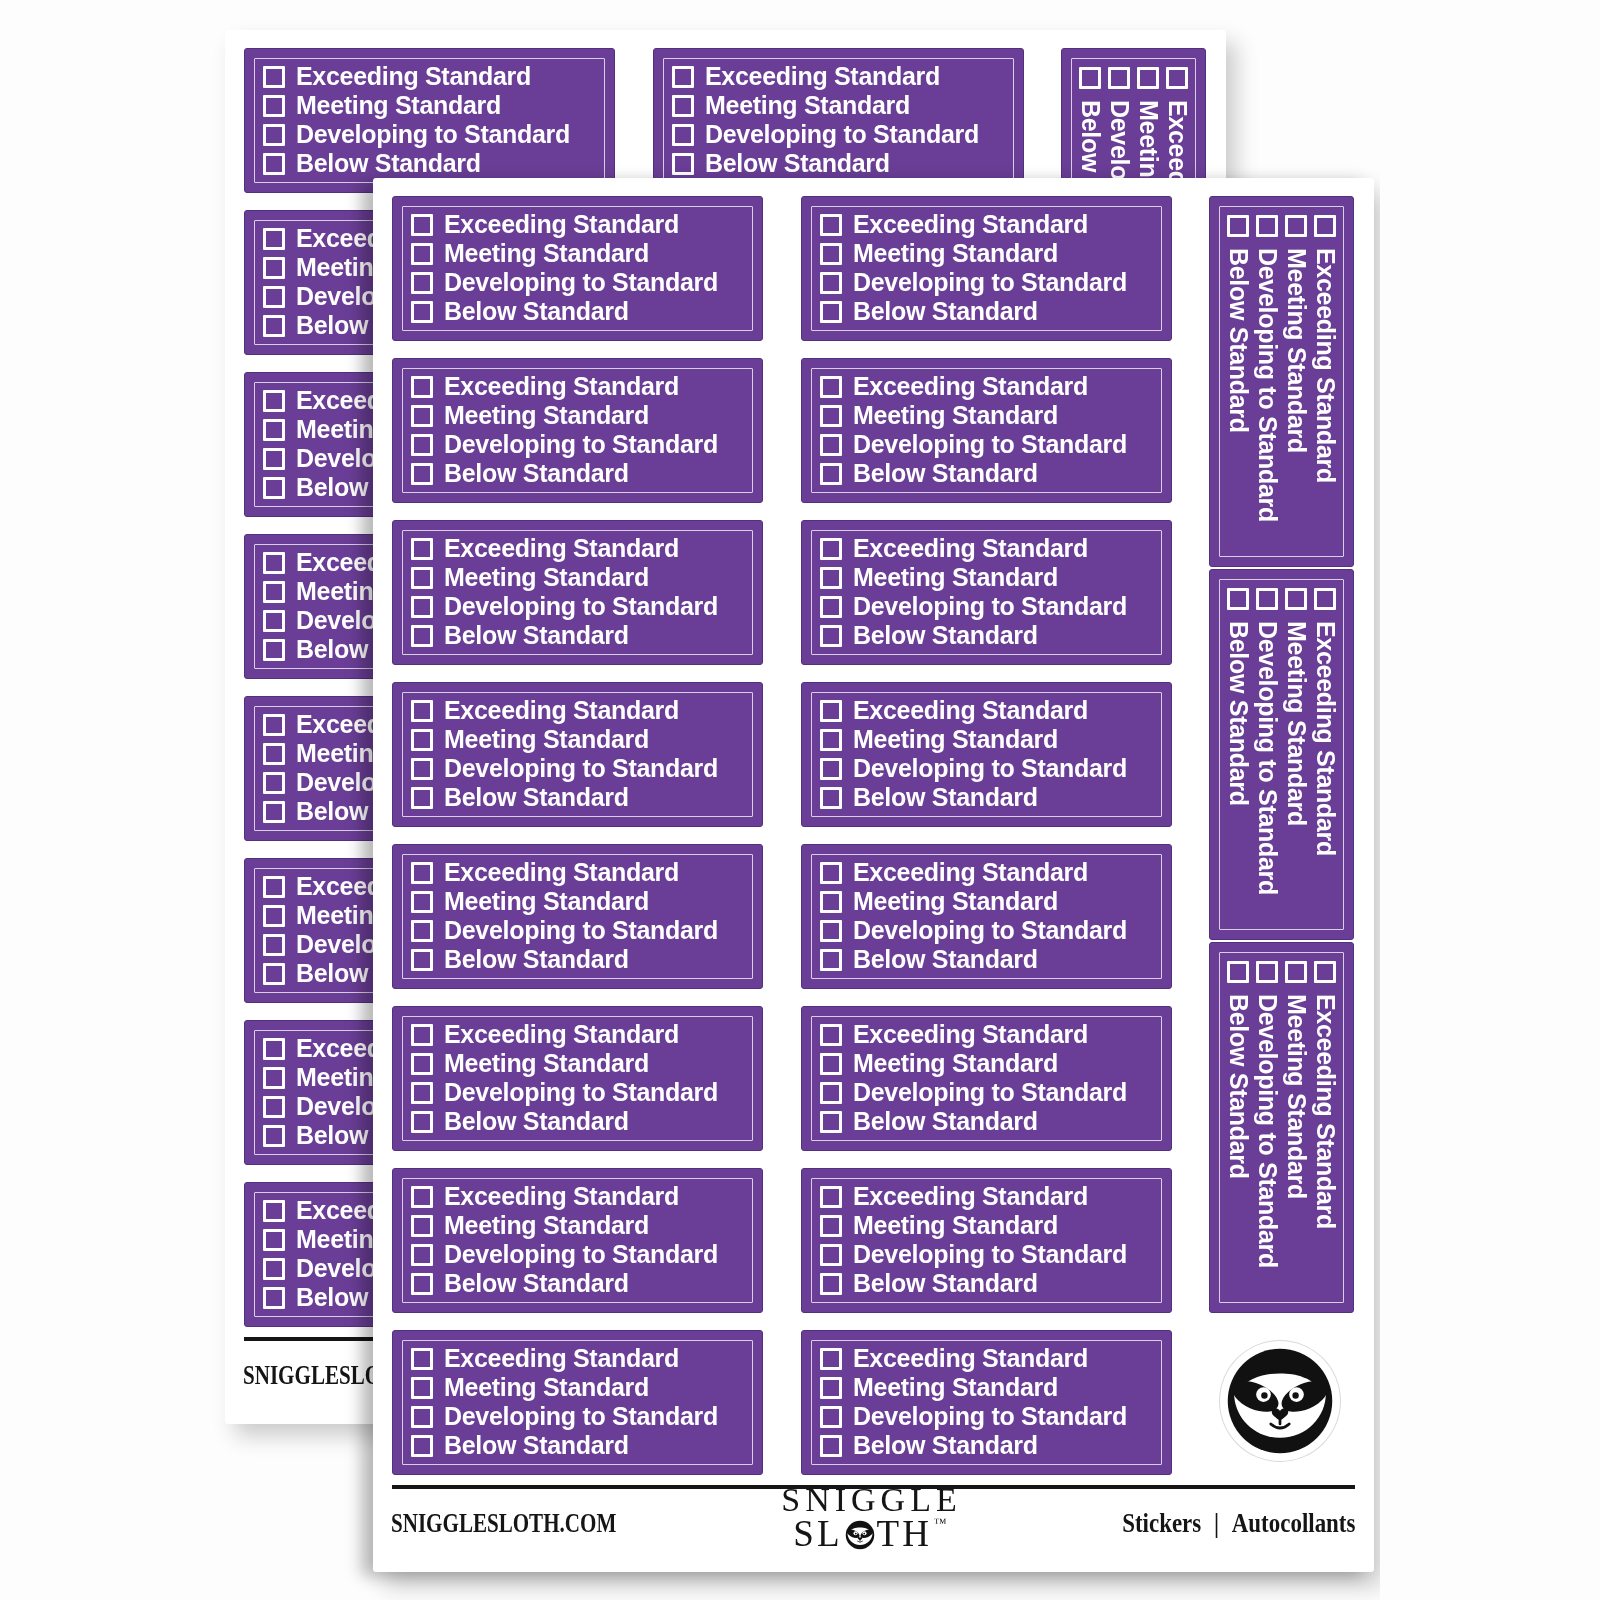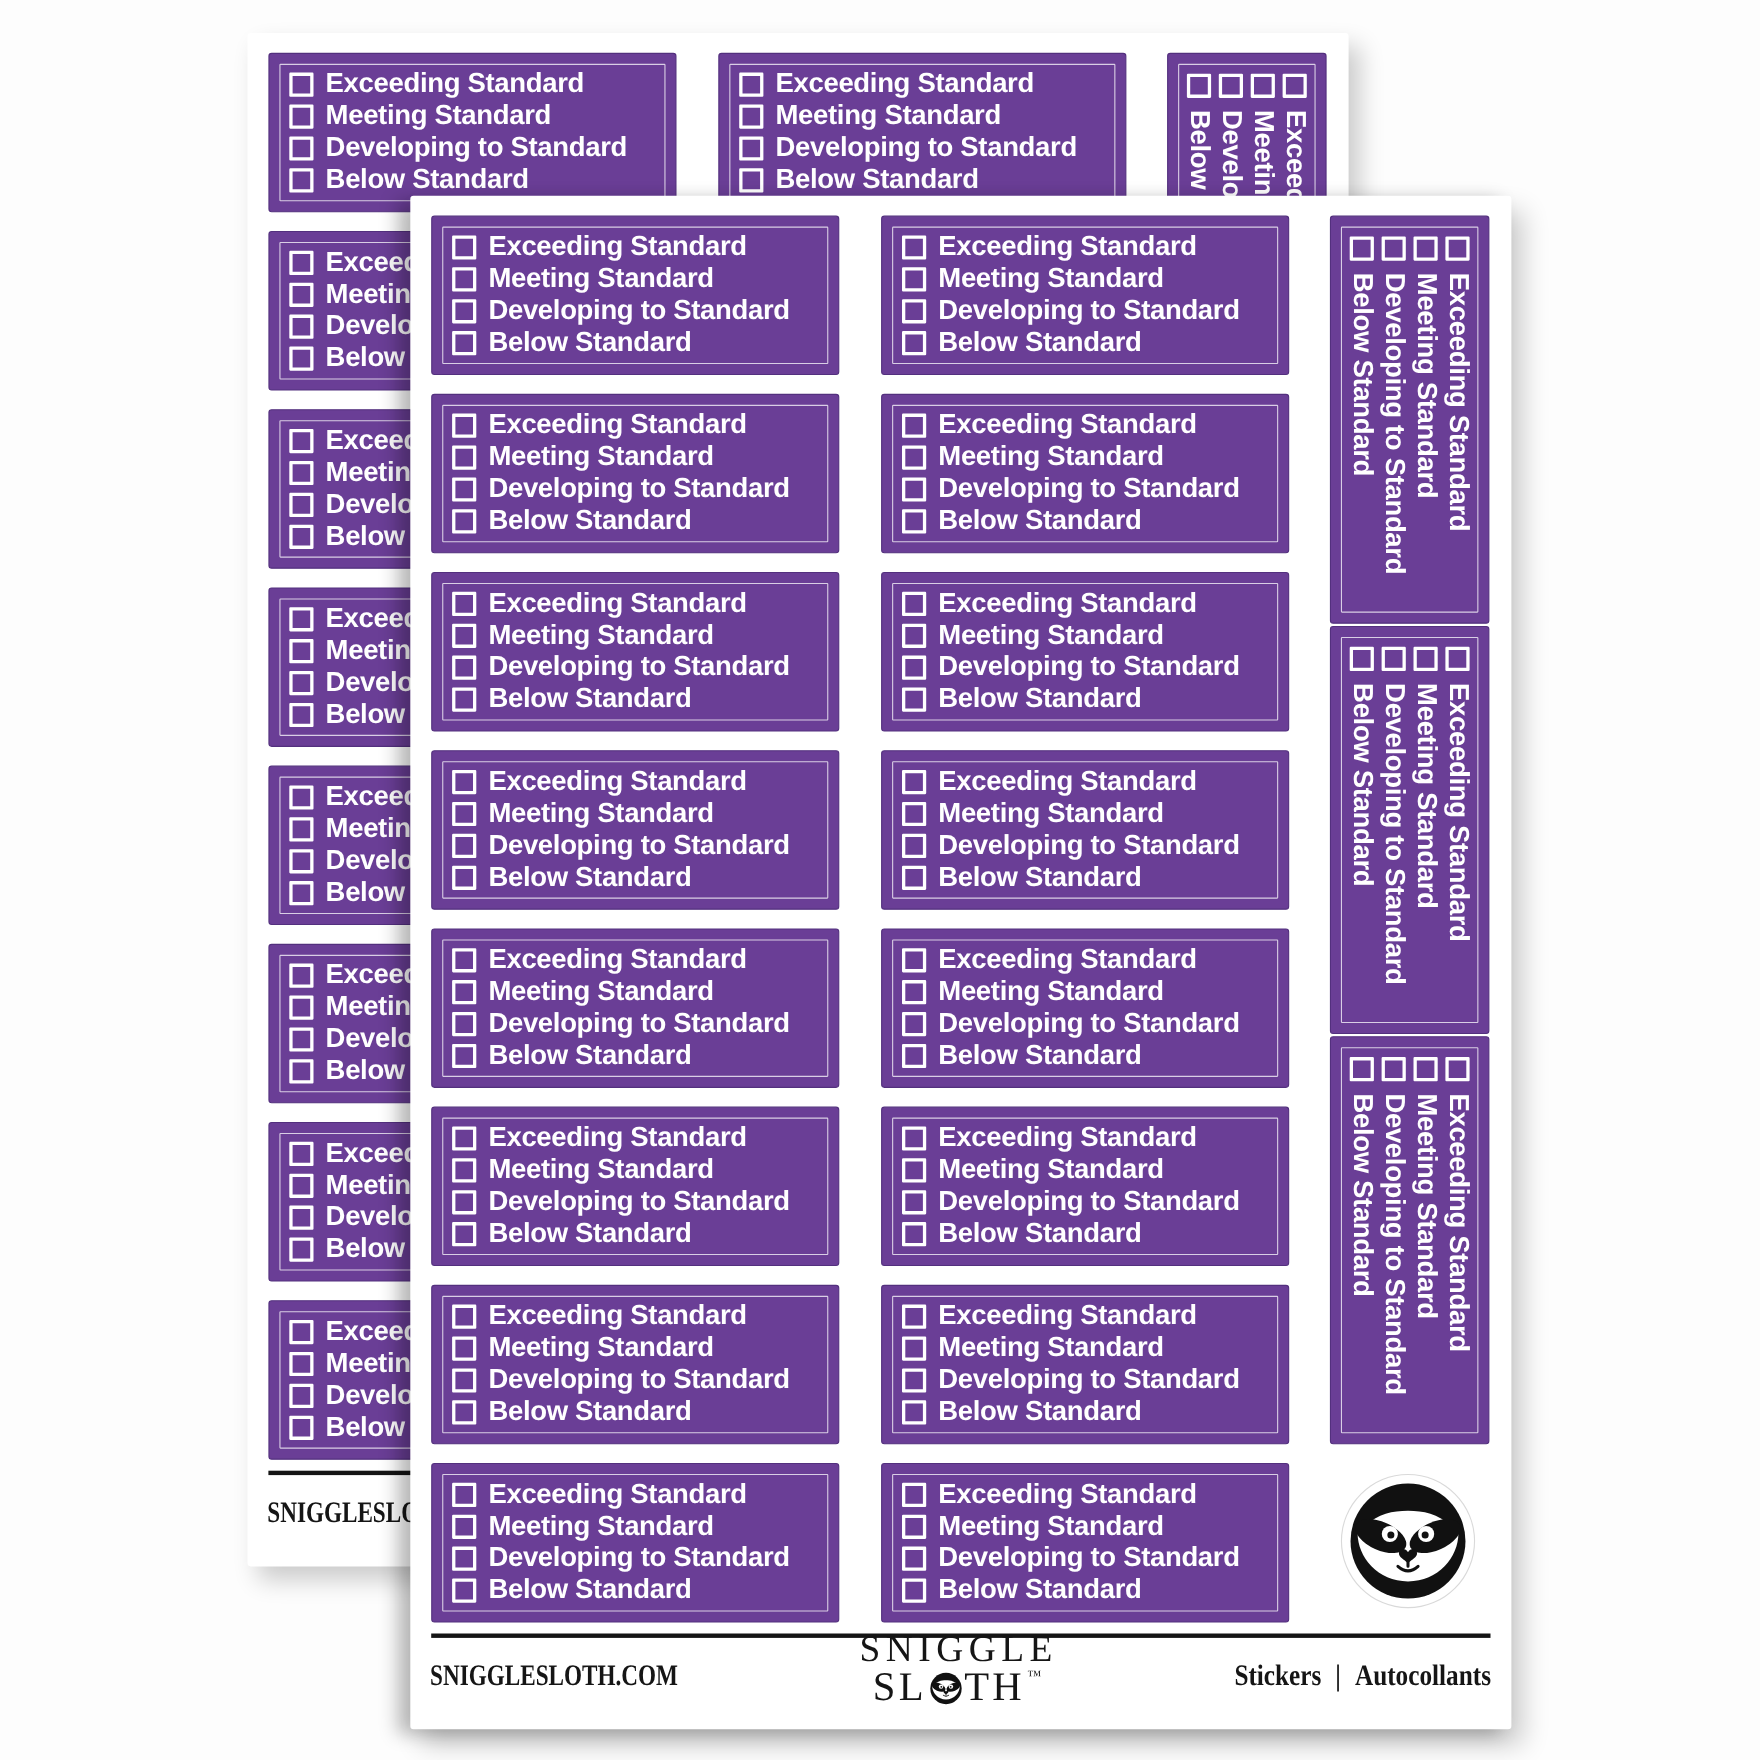--- a/index.html
+++ b/index.html
@@ -1,16 +1,16 @@
 <!DOCTYPE html>
 <html style="--purple: #6a3e96;"><head>
 <meta charset="utf-8">
 <style>
   html,body{margin:0;padding:0;background:#fdfdfd;}
-  #canvas{position:relative;width:1600px;height:1600px;background:#fdfdfd;overflow:hidden;
+  #canvas{position:relative;width:1380px;height:1600px;background:#fdfdfd;overflow:hidden;
           font-family:"Liberation Sans",sans-serif;}
   .sheet{position:absolute;width:1001px;height:1394px;background:#ffffff;border-radius:3px;}
   .sheet.back{left:225px;top:30px;box-shadow:10px 12px 22px rgba(0,0,0,0.20);}
   .sheet.front{left:373px;top:178px;
                box-shadow:-12px 4px 16px rgba(0,0,0,0.25), 10px 14px 24px rgba(0,0,0,0.20);}
   .sticker{position:absolute;width:371px;height:145px;background:var(--purple,#6a3e96);
            border:1px solid #53307e;border-radius:3px;box-sizing:border-box;
            padding:13px 6px 0 18px;}
   .sticker::after{content:"";position:absolute;inset:9px;border:1.5px solid rgba(255,255,255,0.75);
            border-radius:1px;pointer-events:none;}

